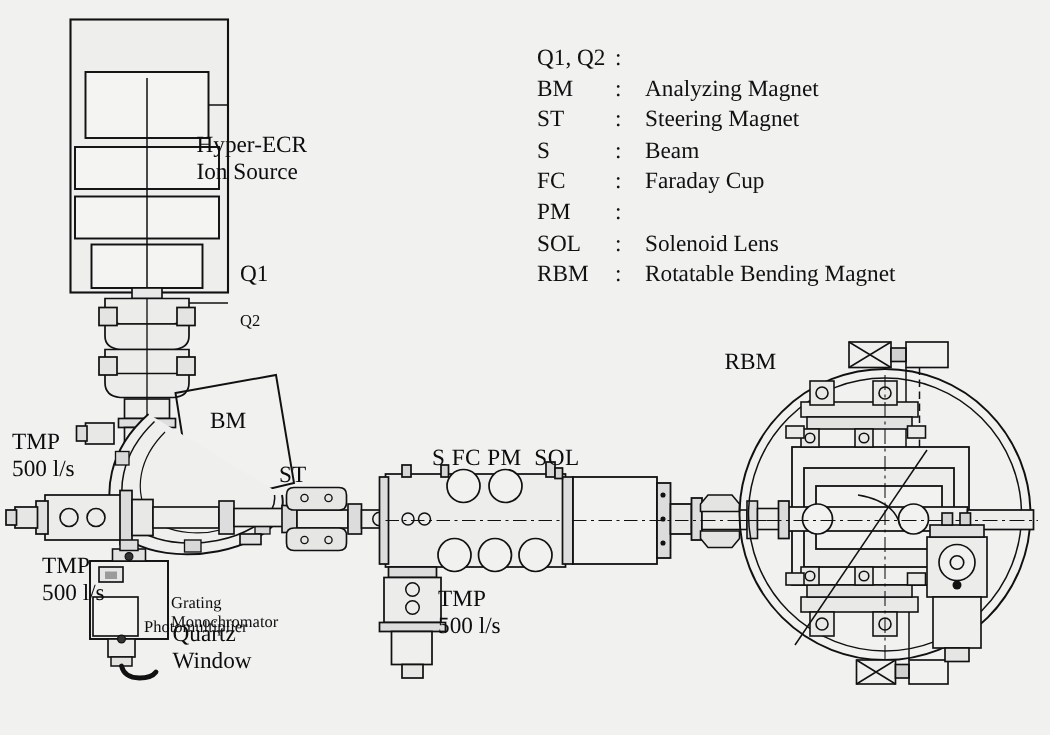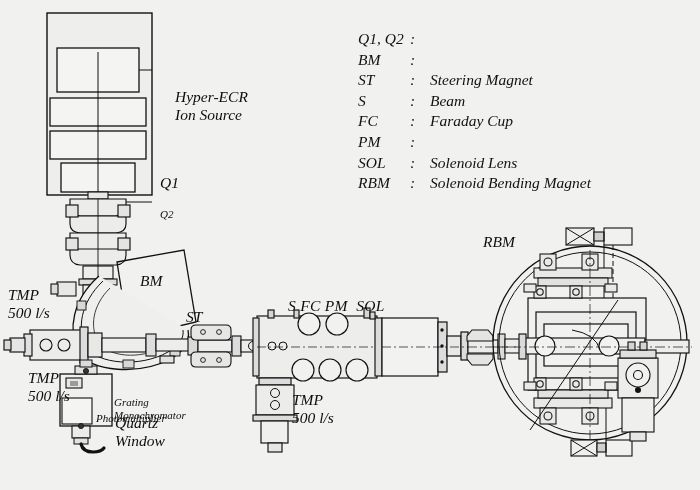--- a/index.html
+++ b/index.html
@@ -4,32 +4,32 @@
 <style>
   html,body{margin:0;padding:0;}
   body{
     width:700px;height:490px;
     background:#f1f1f0;
     font-family:"Liberation Serif", serif;
     color:#111;
     overflow:hidden;
     position:relative;
   }
-  #stage{position:absolute;inset:0;width:700px;height:490px;font-style:italic;}
+  #stage{position:absolute;inset:0;width:700px;height:490px;}
   svg.layer{position:absolute;left:0;top:0;width:700px;height:490px;}
   .lbl{position:absolute;white-space:pre;font-family:"Liberation Serif", serif;color:#0d0d0d;line-height:1.18;}
 
   
   #legend{position:absolute;left:358px;top:30px;font-size:15.5px;}
   #legend .row{display:flex;align-items:baseline;margin-bottom:2.6px;height:18px;}
   #legend .abbr{display:inline-block;width:52px;}
   #legend .colon{display:inline-block;width:20px;}
   #legend .desc{display:inline-block;}
 
-  .t-ecr{left:131px;top:88px;font-size:15.5px;margin-left:44px;}
+  .t-ecr{left:131px;top:88px;font-size:15.5px;}
   .t-q1{left:160px;top:174px;font-size:15.5px;}
   .t-q2{left:160px;top:208px;font-size:11px;}
   .t-bm{left:140px;top:272px;font-size:15.5px;}
   .t-st{left:186px;top:308px;font-size:15.5px;}
   .t-tmp1{left:8px;top:286px;font-size:15.5px;}
   .t-tmp2{left:28px;top:369px;font-size:15.5px;}
   .t-tmp3{left:292px;top:391px;font-size:15.5px;}
   .t-sfc{left:288px;top:297px;font-size:15.5px;letter-spacing:.3px;text-align:center;}
   .t-rbm{left:483px;top:233px;font-size:15.5px;}
   .t-grat{left:114px;top:396px;font-size:11px;}
@@ -290,20 +290,21 @@
   </svg>
 
   <div id="legend">
     <div class="row">
       <span class="abbr">Q1, Q2</span>
       <span class="colon">:</span>
     </div>
     <div class="row">
       <span class="abbr">BM</span>
       <span class="colon">:</span>
+      <span class="desc">Analyzing Magnet</span>
     </div>
     <div class="row">
       <span class="abbr">ST</span>
       <span class="colon">:</span>
       <span class="desc">Steering Magnet</span>
     </div>
     <div class="row">
       <span class="abbr">S</span>
       <span class="colon">:</span>
       <span class="desc">Beam</span>
@@ -318,21 +319,21 @@
       <span class="colon">:</span>
     </div>
     <div class="row">
       <span class="abbr">SOL</span>
       <span class="colon">:</span>
       <span class="desc">Solenoid Lens</span>
     </div>
     <div class="row">
       <span class="abbr">RBM</span>
       <span class="colon">:</span>
-      <span class="desc">Solenoid Bending Magnet</span>
+      <span class="desc">Rotatable Bending Magnet</span>
     </div>
   </div>
 
   <div class="lbl t-ecr">Hyper-ECR<br>Ion Source</div>
   <div class="lbl t-q1">Q1</div>
   <div class="lbl t-q2">Q2</div>
   <div class="lbl t-bm">BM</div>
   <div class="lbl t-st">ST</div>
   <div class="lbl t-sfc">S FC PM  SOL</div>
   <div class="lbl t-rbm">RBM</div>

